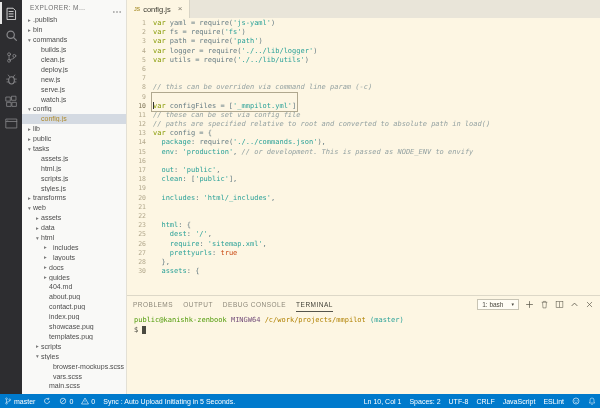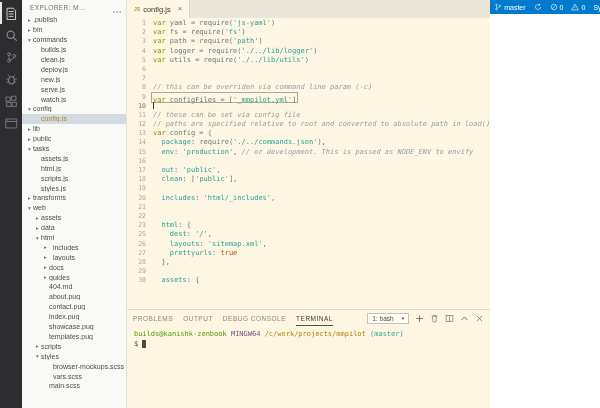--- a/index.html
+++ b/index.html
@@ -1,18 +1,18 @@
 <!DOCTYPE html>
 <html><head>
 <meta charset="utf-8">
 <style>
   *{box-sizing:border-box;margin:0;padding:0}
   html,body{width:600px;height:408px;overflow:hidden;background:#fff;
     font-family:"Liberation Sans",sans-serif;user-select:none}
-  .app{width:600px;height:408px;display:flex;}
+  .app{width:600px;height:408px;display:flex;flex-direction:column}
   .main{flex:1;display:flex;min-height:0}
 
   
   .activitybar{width:22px;background:#2d2d30;display:flex;flex-direction:column;padding-top:2px;flex:none}
   .ab-icon{height:22px;display:flex;align-items:center;justify-content:center;color:#87878a;cursor:pointer}
   .ab-icon svg{width:13px;height:13px;stroke-linecap:round;stroke-linejoin:round}
   .ab-icon.active{color:#f2f2f2;box-shadow:inset 2px 0 0 #e7e7e7}
 
   
   .sidebar{width:105px;background:#f9f9f7;border-right:1px solid #e3e0d5;display:flex;flex-direction:column;flex:none}
@@ -35,21 +35,21 @@
   .js-badge{font-size:5px;font-weight:bold;color:#b1993e;margin-right:3px}
   .tab-close{margin-left:7px;color:#7a766a;font-size:8px;line-height:8px}
   .tab-close::before{content:"×"}
 
   
   .editor{flex:1;background:#fdf6e3;overflow:hidden;font-family:"DejaVu Sans Mono",monospace;padding-top:1px}
   .code-line{display:flex;height:9.2px;line-height:9.2px;font-size:7px}
   .gutter{width:26px;text-align:right;padding-right:7px;color:#b3a98d;flex:none;font-size:6.5px}
   .gutter.active{color:#7e7457}
   .code-text{white-space:pre;display:inline-block}
-  .code-line.boxed .code-text{box-shadow:0 0 0 1px #b0a88f;padding:3px 1px;margin-left:-1px}
+  .code-line.boxed .code-text{box-shadow:0 0 0 1px #b0a88f;padding:9px 1px;margin-left:-1px}
   .cursor{display:inline-block;width:1px;height:7.5px;background:#333;vertical-align:-1px}
   .k{color:#859900}.p{color:#657b83}.s{color:#2aa198}
   .c{color:#93a1a1;font-style:italic}.prop{color:#2aa198}.b{color:#cb4b16}
 
   
   .panel{height:99px;flex:none;background:#fdf6e3;border-top:1px solid #ddd8c8;display:flex;flex-direction:column}
   .panel-header{height:16px;flex:none;display:flex;align-items:center;padding:0 6px}
   .panel-tab{font-size:6.5px;letter-spacing:.5px;color:#8d887a;margin-right:10px;height:16px;line-height:17px;cursor:pointer}
   .panel-tab.active{color:#3f3e35;border-bottom:1px solid #55544b}
   .panel-controls{margin-left:auto;display:flex;align-items:center;gap:5px}
@@ -386,33 +386,29 @@
             <div class="code-line">
               <span class="gutter">23</span>
               <span class="code-text"><span class="p">  </span><span class="prop">html</span><span class="p">: {</span></span>
             </div>
             <div class="code-line">
               <span class="gutter">25</span>
               <span class="code-text"><span class="p">    </span><span class="prop">dest</span><span class="p">: </span><span class="s">'/'</span><span class="p">,</span></span>
             </div>
             <div class="code-line">
               <span class="gutter">26</span>
-              <span class="code-text"><span class="p">    </span><span class="prop">layouts</span><span class="p">: </span><span class="s">'sitemap.xml'</span><span class="p">,</span></span>
+              <span class="code-text"><span class="p">    </span><span class="prop">require</span><span class="p">: </span><span class="s">'sitemap.xml'</span><span class="p">,</span></span>
             </div>
             <div class="code-line">
               <span class="gutter">27</span>
               <span class="code-text"><span class="p">    </span><span class="prop">prettyurls</span><span class="p">: </span><span class="b">true</span></span>
             </div>
             <div class="code-line">
               <span class="gutter">28</span>
               <span class="code-text"><span class="p">  },</span></span>
-            </div>
-            <div class="code-line">
-              <span class="gutter">29</span>
-              <span class="code-text"></span>
             </div>
             <div class="code-line">
               <span class="gutter">30</span>
               <span class="code-text"><span class="p">  </span><span class="prop">assets</span><span class="p">: {</span></span>
             </div>
           </div>
       </div>
 
       <div class="panel">
         <div class="panel-header">
@@ -449,21 +445,21 @@
                 </svg>
               </div>
               <div class="panel-btn">
                 <svg viewBox="0 0 16 16">
                   <path d="M3.5 3.5l9 9M12.5 3.5l-9 9" stroke="currentColor" stroke-width="1.2"></path>
                 </svg>
               </div>
             </div>
         </div>
         <div class="terminal">
-            <div class="term-line"><span class="tg">builds@kanishk-zenbook </span><span class="tm">MINGW64 </span><span class="ty">/c/work/projects/mmpilot </span><span class="tc">(master)</span></div>
+            <div class="term-line"><span class="tg">public@kanishk-zenbook </span><span class="tm">MINGW64 </span><span class="ty">/c/work/projects/mmpilot </span><span class="tc">(master)</span></div>
             <div class="term-line"><span class="tp">$ </span><span class="tblock"> </span></div>
           </div>
       </div>
     </div>
   </div>
 
   <div class="statusbar">
     <div class="status-left">
         <div class="sb-item">
           <span class="sb-icon">

